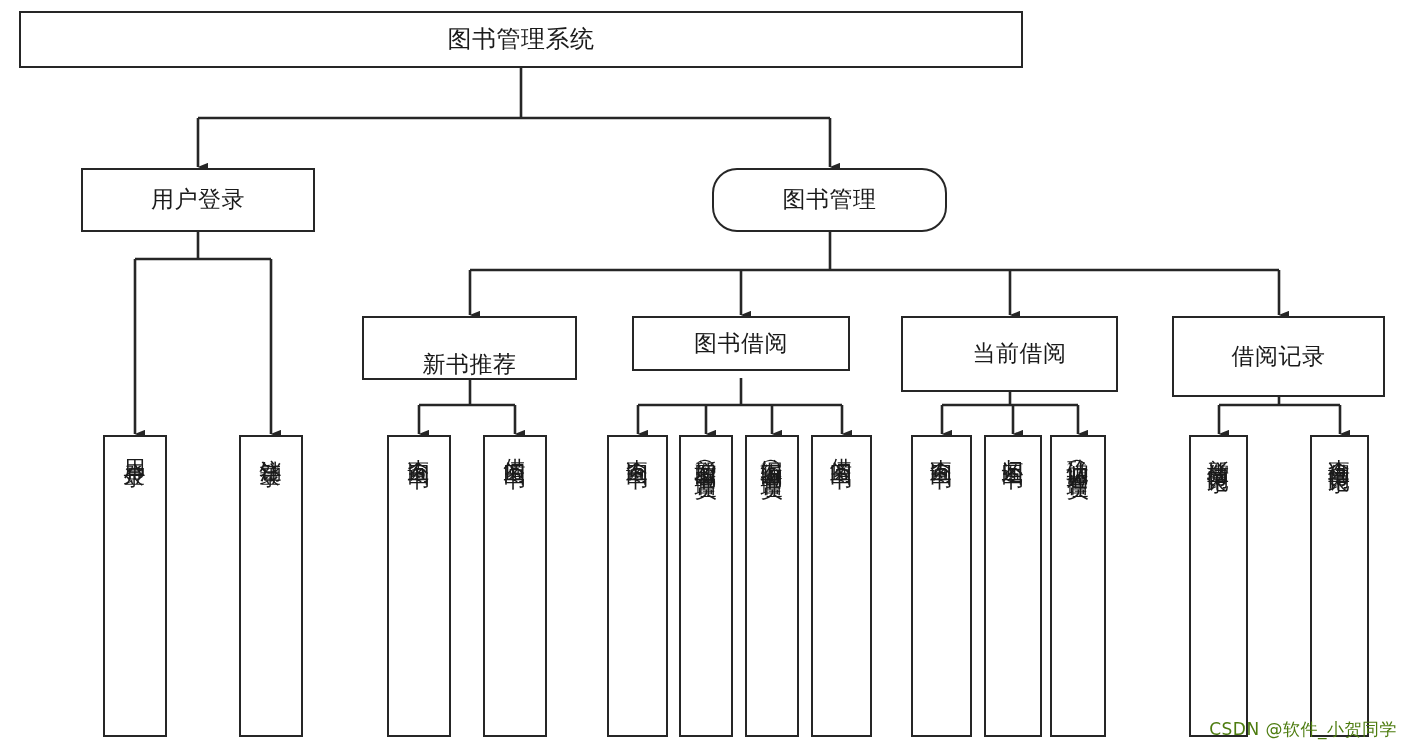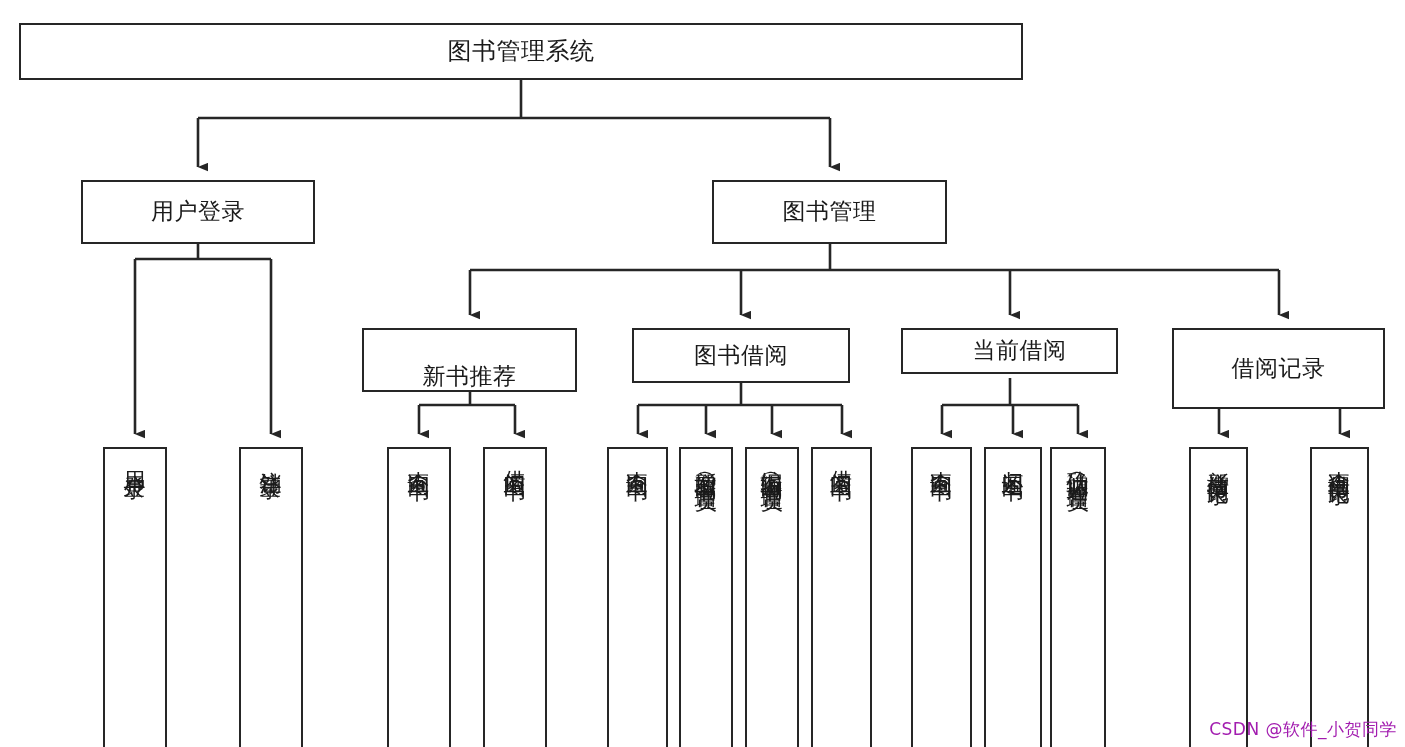--- a/index.html
+++ b/index.html
@@ -28,21 +28,20 @@
   }
   .node {
     position: absolute;
     box-sizing: border-box;
     background: #ffffff;
     border: 2px solid #262626;
     display: flex;
     align-items: center;
     justify-content: center;
     color: #1a1a1a;
-    margin-top: 12px;
   }
   .node .label {
     display: block;
     text-align: center;
     line-height: 1.18;
     letter-spacing: 0.5px;
   }
   
   .node.horiz .label {
     writing-mode: horizontal-tb;
@@ -63,21 +62,21 @@
     font-size: 22px;
     line-height: 1.05;
     letter-spacing: 3px;
     white-space: nowrap;
   }
   #watermark {
     position: absolute;
     right: 8px;
     bottom: 6px;
     font-size: 17px;
-    color: #a21caf;
+    color: #4d7c0f;
     letter-spacing: 0.5px;
     white-space: nowrap;
     pointer-events: none;
   }
 </style>
 </head>
 <body>
 
 <div id="canvas">
 
@@ -124,30 +123,30 @@
       </g>
   </svg>
 
   <div id="nodes-layer">
       <div class="node horiz root" style="left: 19px; top: 11px; width: 1004px; height: 57px;">
         <span class="label">图书管理系统</span>
       </div>
       <div class="node horiz level2" style="left: 81px; top: 168px; width: 234px; height: 64px;">
         <span class="label">用户登录</span>
       </div>
-      <div class="node horiz level2" style="left: 712px; top: 168px; width: 235px; height: 64px;">
+      <div class="node horiz level2" style="left: 712px; top: 168px; width: 235px; height: 64px; border-radius: 25px;">
         <span class="label">图书管理</span>
       </div>
       <div class="node horiz level3" style="left: 362px; top: 316px; width: 215px; height: 64px; align-items: flex-end;">
         <span class="label">新书推荐</span>
       </div>
       <div class="node horiz level3" style="left: 632px; top: 316px; width: 218px; height: 55px;">
         <span class="label">图书借阅</span>
       </div>
-      <div class="node horiz level3" style="left: 901px; top: 316px; width: 217px; height: 46px; padding-left: 20px;">
+      <div class="node horiz level3" style="left: 901px; top: 316px; width: 217px; height: 76px; padding-left: 20px;">
         <span class="label">当前借阅</span>
       </div>
       <div class="node horiz level3" style="left: 1172px; top: 316px; width: 213px; height: 81px;">
         <span class="label">借阅记录</span>
       </div>
       <div class="node vert leaf" style="left: 103px; top: 435px; width: 64px; height: 302px;">
         <span class="label">用户登录</span>
       </div>
       <div class="node vert leaf" style="left: 239px; top: 435px; width: 64px; height: 302px;">
         <span class="label">注销登录</span>

